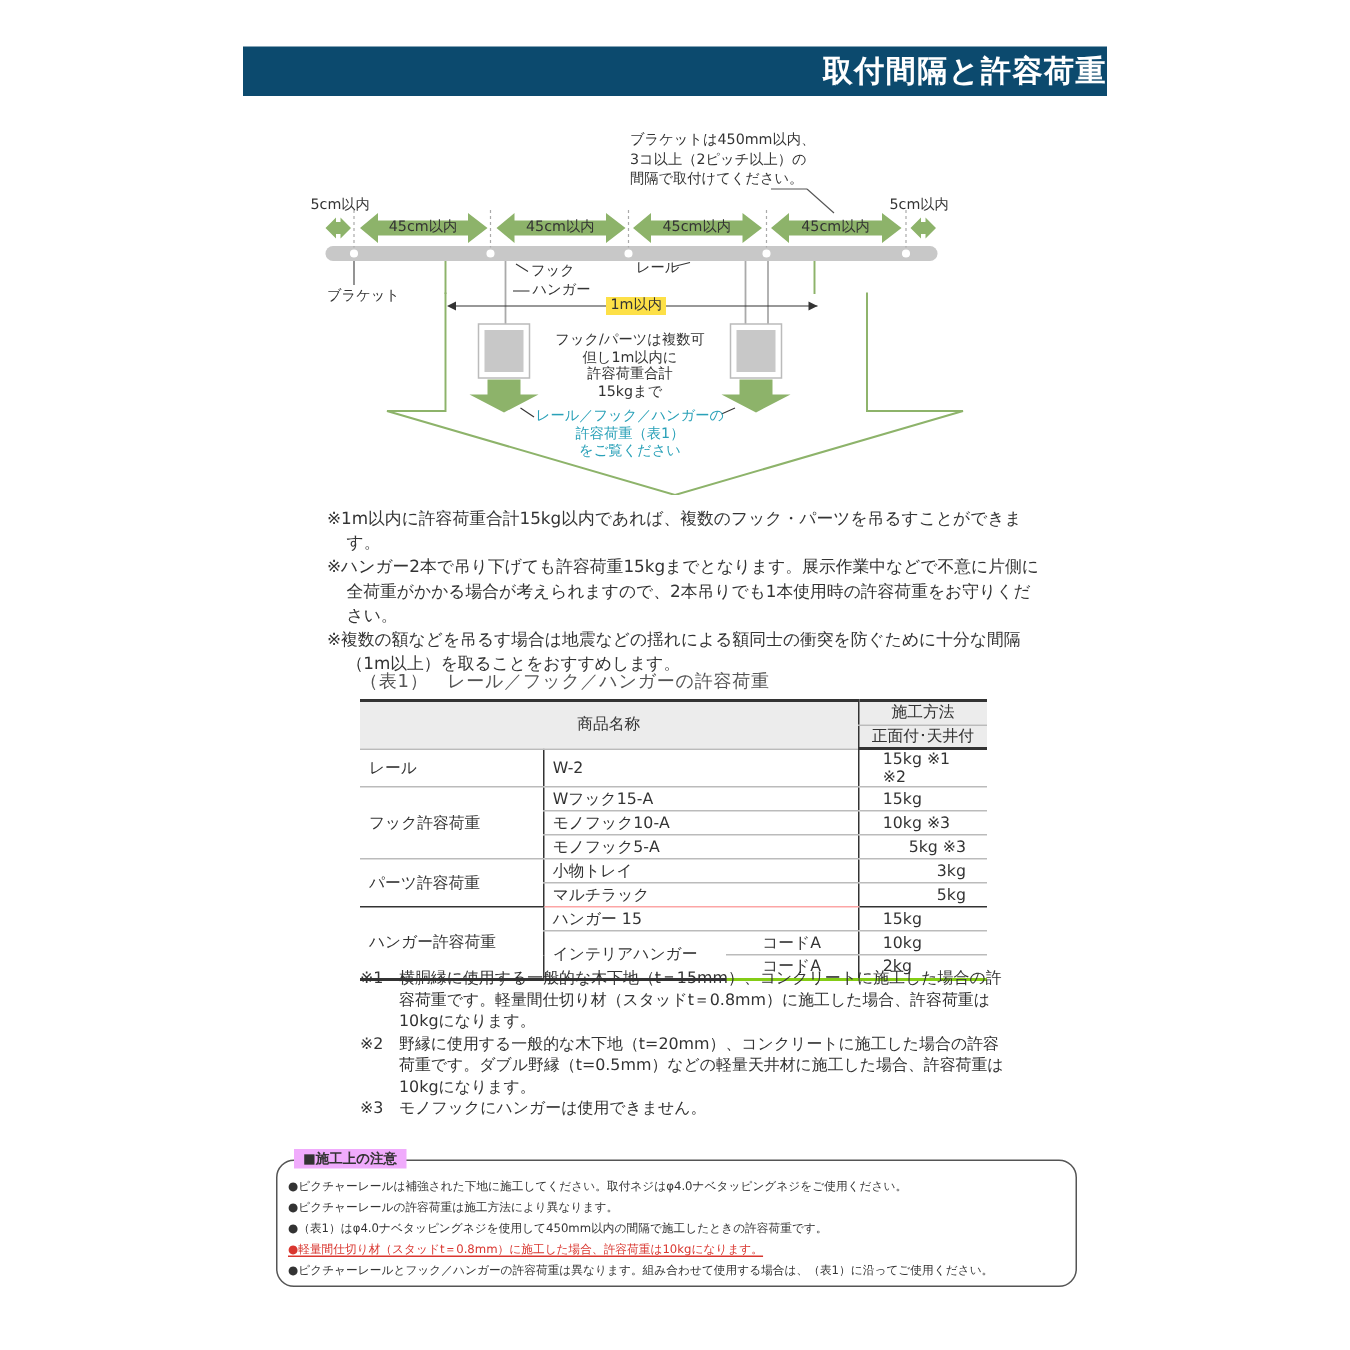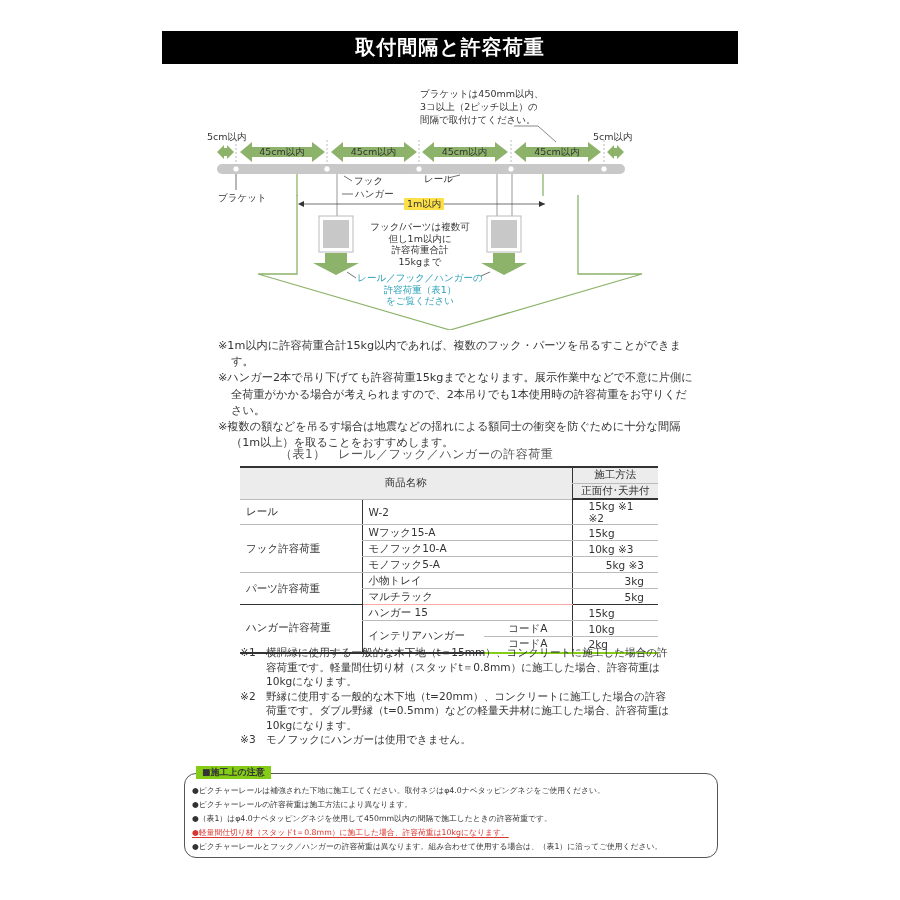--- a/index.html
+++ b/index.html
@@ -1,35 +1,35 @@
 <!DOCTYPE html>
 <html><head>
 <meta charset="utf-8">
 <style>
   * { box-sizing: border-box; margin: 0; padding: 0; }
   html, body { width: 900px; height: 900px; background: #ffffff; overflow: hidden; }
   body { font-family: "DejaVu Sans", "Liberation Sans", sans-serif; color: #333; position: relative; }
 
   .title-bar {
     position: absolute; left: 162px; top: 31px; width: 576px; height: 33px;
-    background: #000000; color: #fff; text-align: center;
+    background: #0c4a6e; color: #fff; text-align: right;
     font-size: 20px; font-weight: bold; line-height: 33px; letter-spacing: 1px;
   }
 
   .diagram { position: absolute; left: 0; top: 0; width: 882px; height: 330px; }
   .diagram svg { position: absolute; left: 0; top: 0; }
   .dlabel { position: absolute; font-size: 9.5px; color: #333; white-space: nowrap; line-height: 12px; }
   .dlabel.center { text-align: center; }
   .dlabel.teal { color: #2aa1b8; }
   .seg-label { position: absolute; font-size: 9.5px; color: #333; text-align: center; line-height: 12px; }
 
   .notes { position: absolute; left: 218px; top: 338px; width: 480px; font-size: 11.2px; line-height: 16.2px; color: #333; }
   .notes .note { padding-left: 13px; text-indent: -13px; }
 
-  .table-caption { position: absolute; left: 240px; top: 446px; font-size: 12px; color: #555; letter-spacing: 0.5px; margin-left: 40px; }
+  .table-caption { position: absolute; left: 240px; top: 446px; font-size: 12px; color: #555; letter-spacing: 0.5px; }
   table.spec {
     position: absolute; left: 240px; top: 466px; width: 418px;
     border-collapse: collapse; font-size: 10.5px; color: #333;
   }
   table.spec th { background: #ececec; font-weight: normal; border-bottom: 1px solid #bbb; height: 16px; }
   table.spec thead tr:first-child th { border-top: 2px solid #333; }
   table.spec thead tr:last-child th { border-bottom: 2px solid #333; }
   table.spec td { height: 16px; border-bottom: 1px solid #bbb; padding: 0 6px; vertical-align: middle; }
   table.spec .vl { border-left: 1px solid #333; }
   table.spec tbody tr:last-child td { border-bottom: 2px solid #84cc16; }
@@ -39,21 +39,21 @@
   .footnotes { position: absolute; left: 240px; top: 645px; width: 430px; font-size: 10.6px; line-height: 14.5px; color: #333; }
   .footnotes .fn { display: flex; }
   .footnotes .fn .mark { width: 26px; flex: none; }
   .footnotes .fn .txt { flex: 1; }
 
   .caution {
     position: absolute; left: 184px; top: 773px; width: 534px; height: 85px;
     border: 1.3px solid #555; border-radius: 12px;
   }
   .caution-title {
-    position: absolute; left: 196px; top: 766px; background: #84cc16; padding: 0 6px;
+    position: absolute; left: 196px; top: 766px; background: #f0abfc; padding: 0 6px;
     font-size: 9px; font-weight: bold; color: #333;
   }
   .caution-list { position: absolute; left: 192px; top: 784px; width: 524px; font-size: 7.8px; line-height: 14px; color: #333; }
   .caution-list .ci { white-space: nowrap; }
   .caution-list .ci.red { color: #d9362f; text-decoration: underline; text-decoration-color: #d9362f; text-underline-offset: 2px; }
 </style>
 </head>
 <body>
 
 <div class="title-bar">取付間隔と許容荷重</div>

